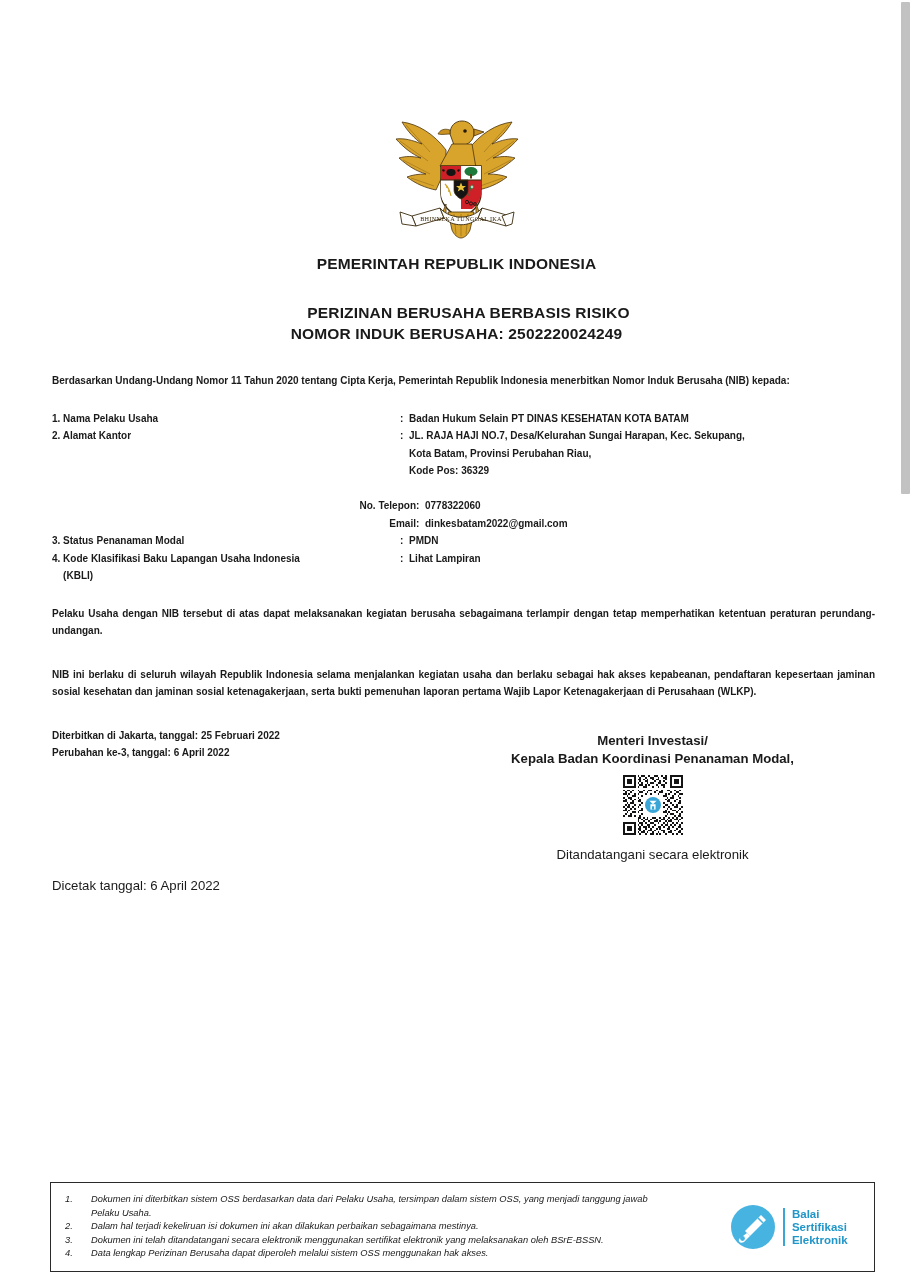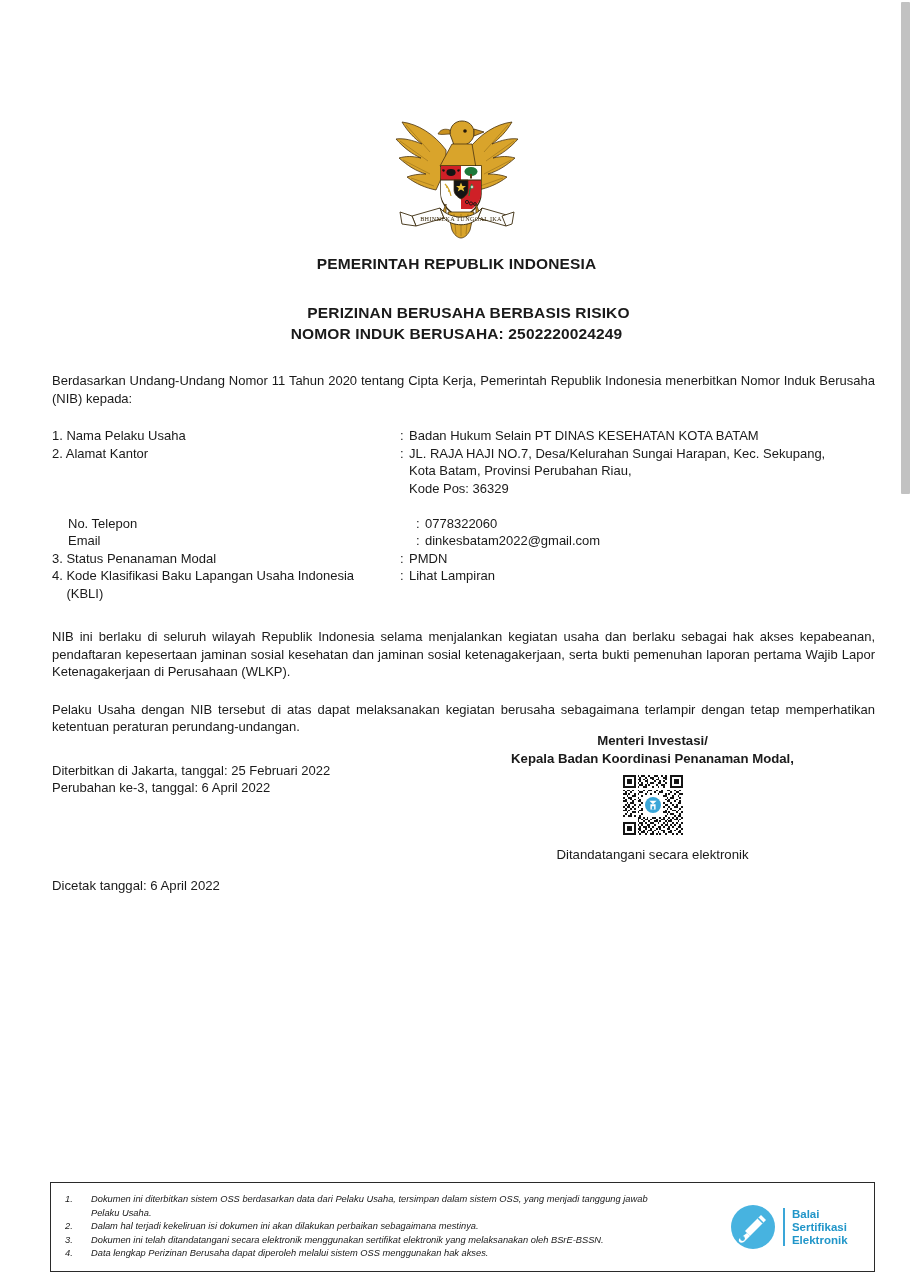--- a/index.html
+++ b/index.html
@@ -81,22 +81,23 @@
     letter-spacing: 0.15px;
     margin: 3px 0 0 0;
   }
 
   
   .body-area {
     position: absolute;
     left: 52px;
     top: 372px;
     width: 823px;
-    font-size: 13px;
+    font-size: 10px;
     line-height: 17.5px;
+    font-weight: bold;
   }
   .intro {
     text-align: justify;
     margin: 0;
   }
 
   
   .details {
     margin-top: 20px;
     position: relative;
@@ -104,21 +105,21 @@
   .d-row {
     display: flex;
     align-items: flex-start;
     min-height: 17.5px;
   }
   .d-label {
     width: 348px;
     flex: 0 0 348px;
     white-space: pre;
   }
-  .d-label.indent { padding-left: 16px; }
+  .d-label.indent { padding-left: 16px; text-align: right; }
   .d-value {
     flex: 1;
   }
   .d-colon {
     display: inline-block;
     width: 9px;
   }
   .d-cont {
     padding-left: 9px;
   }
@@ -386,22 +387,22 @@
       <div class="d-row">
         <div class="d-label">4. Kode Klasifikasi Baku Lapangan Usaha Indonesia
     (KBLI)</div>
         <div class="d-value">
           <div><span class="d-colon">:</span><span>Lihat Lampiran</span></div>
         </div>
       </div>
 
     </div>
 
+    <p class="para para-2">Pelaku Usaha dengan NIB tersebut di atas dapat melaksanakan kegiatan berusaha sebagaimana terlampir dengan tetap memperhatikan ketentuan peraturan perundang-undangan.</p>
     <p class="para para-1">NIB ini berlaku di seluruh wilayah Republik Indonesia selama menjalankan kegiatan usaha dan berlaku sebagai hak akses kepabeanan, pendaftaran kepesertaan jaminan sosial kesehatan dan jaminan sosial ketenagakerjaan, serta bukti pemenuhan laporan pertama Wajib Lapor Ketenagakerjaan di Perusahaan (WLKP).</p>
-    <p class="para para-2">Pelaku Usaha dengan NIB tersebut di atas dapat melaksanakan kegiatan berusaha sebagaimana terlampir dengan tetap memperhatikan ketentuan peraturan perundang-undangan.</p>
 
     <div class="dates">
       <div>Diterbitkan di Jakarta, tanggal: 25 Februari 2022</div>
       <div>Perubahan ke-3, tanggal: 6 April 2022</div>
     </div>
 
   </div>
 
   <div class="sign-block">
     <div class="sign-title">Menteri Investasi/</div>

